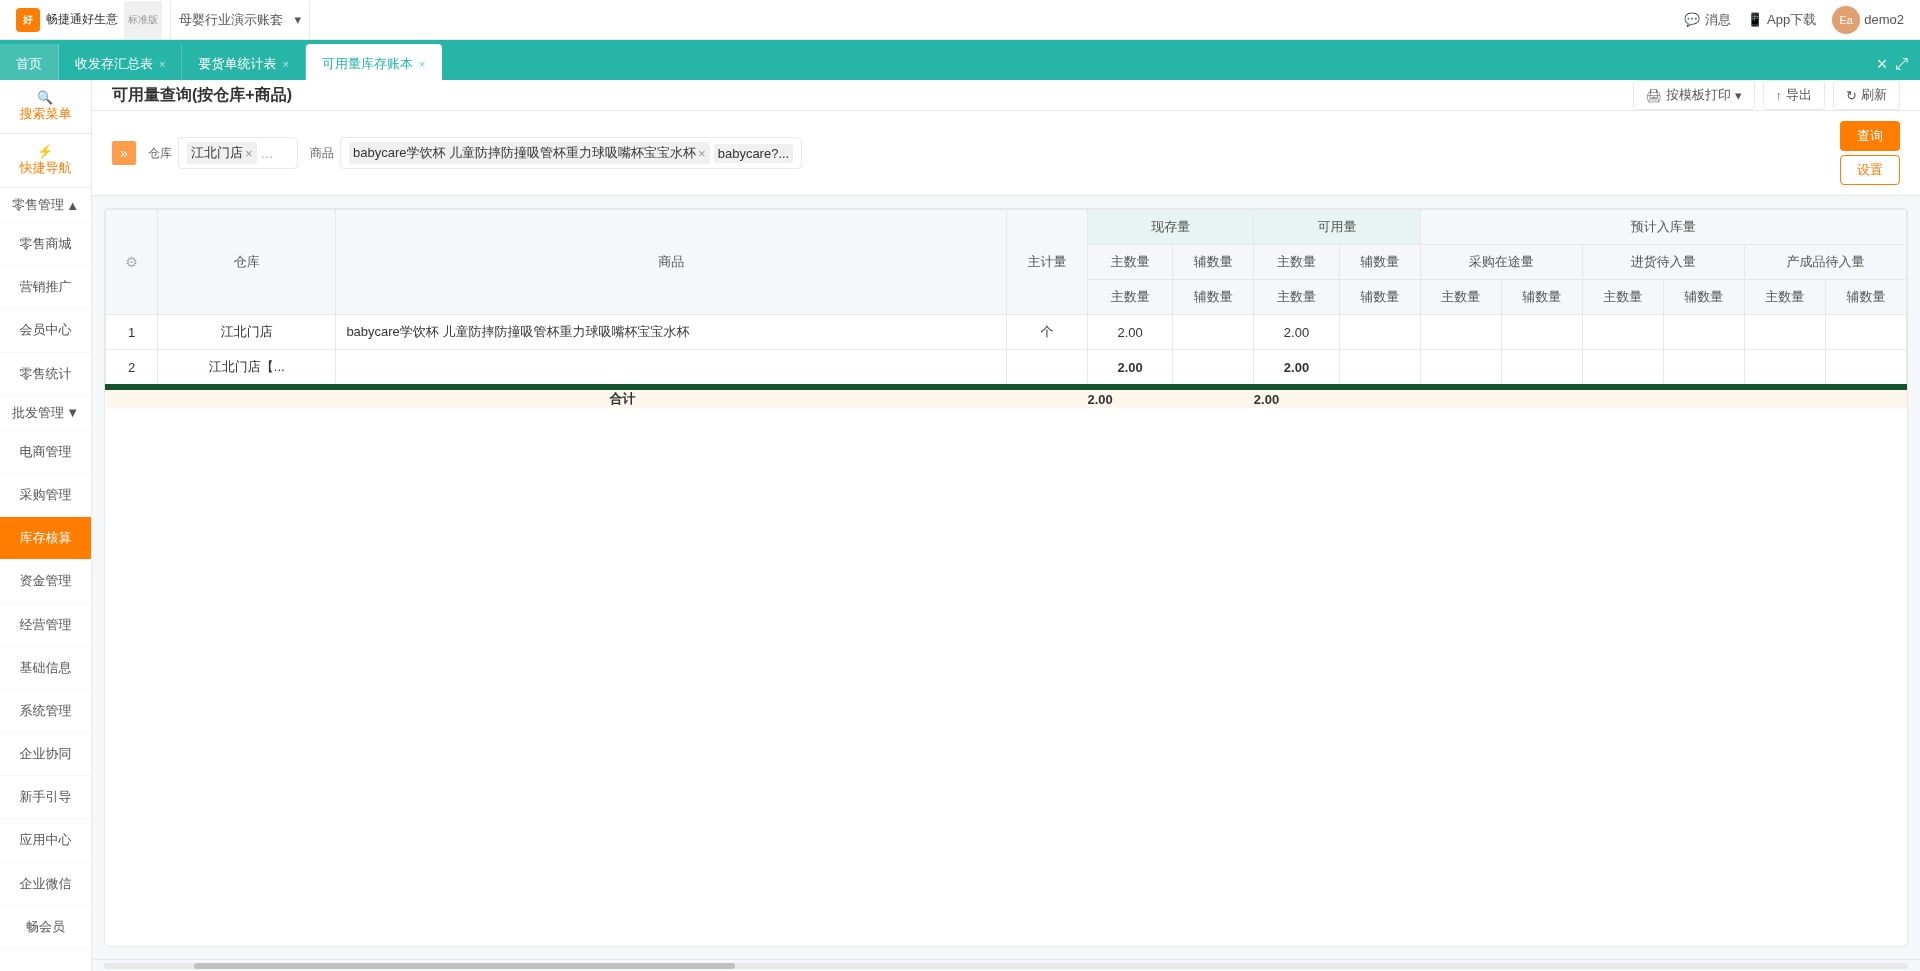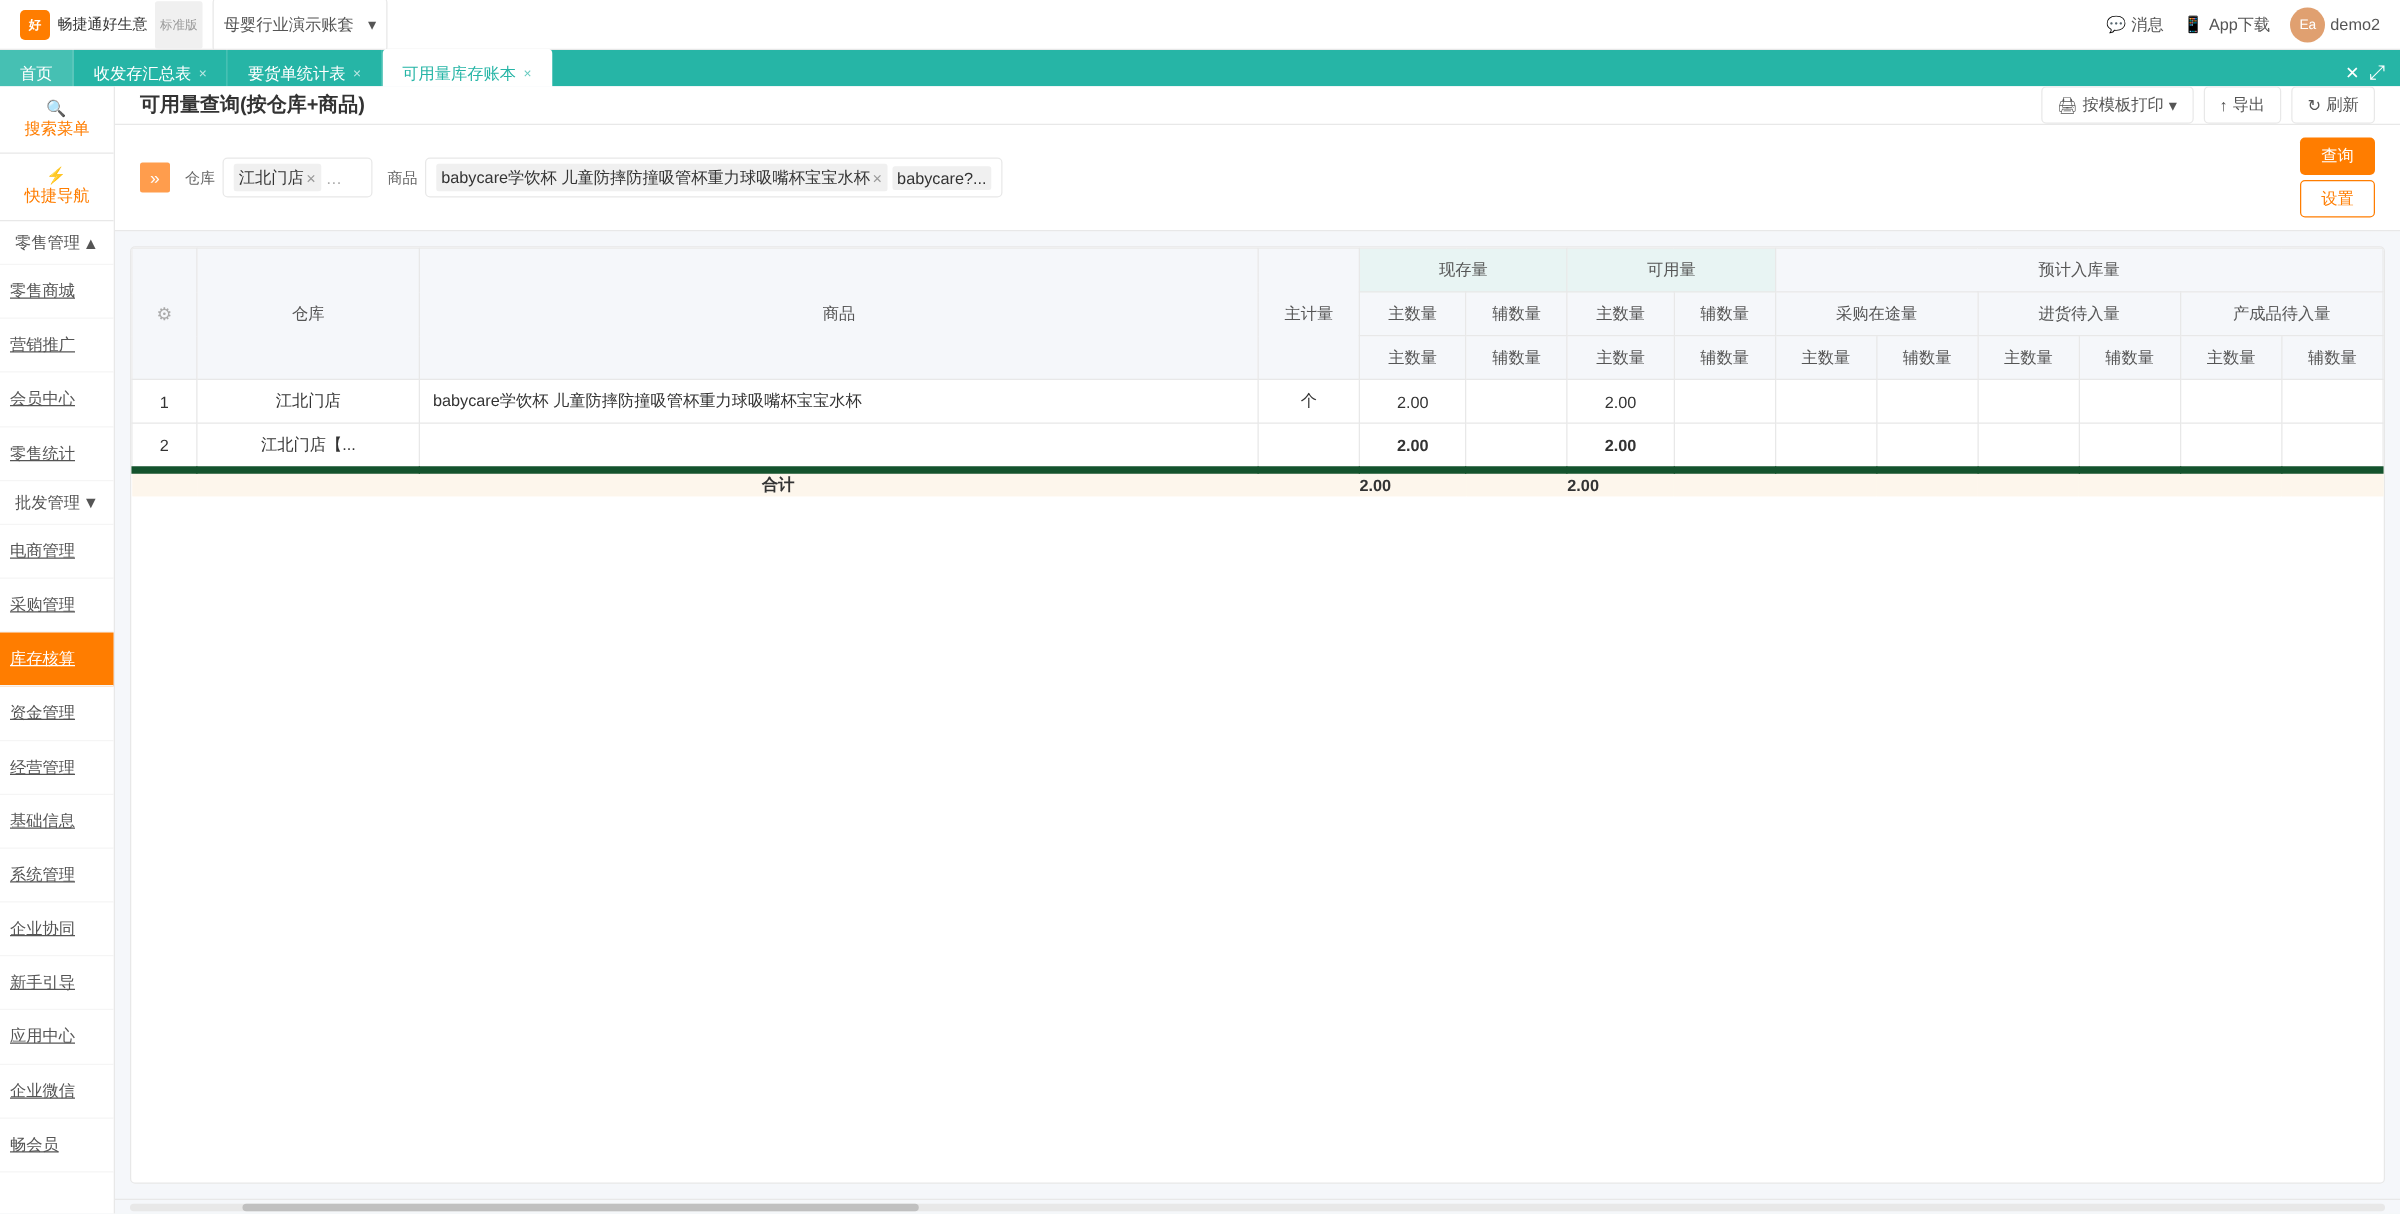--- a/index.html
+++ b/index.html
@@ -22,21 +22,21 @@
     .logo-text { font-size: 12px; color: #333; }
     .edition-badge { font-size: 10px; color: #999; background: #f0f0f0; padding: 12px 4px; border-radius: 2px; }
     .industry-select { display: flex; align-items: center; gap: 4px; padding: 12px 8px; border: 1px solid #e8e8e8; border-radius: 4px; color: #555; cursor: pointer; min-width: 140px; justify-content: space-between; }
     .top-bar-right { display: flex; align-items: center; gap: 16px; }
     .top-bar-btn { display: flex; align-items: center; gap: 4px; color: #555; cursor: pointer; font-size: 13px; }
     .avatar { width: 28px; height: 28px; border-radius: 50%; background: #e0a070; display: flex; align-items: center; justify-content: center; color: #fff; font-size: 11px; }
 
     
     .nav-tabs {
       background: #26b5a6;
-      height: 29px;
+      height: 40px;
       display: flex;
       align-items: center;
       padding: 8px 0 0 0;
       flex-shrink: 0;
     }
     .nav-tab {
       height: 40px;
       display: flex;
       align-items: center;
       padding: 0 16px;
@@ -63,26 +63,26 @@
       width: 92px;
       background: #fff;
       border-right: 1px solid #e8e8e8;
       display: flex;
       flex-direction: column;
       flex-shrink: 0;
       overflow-y: auto;
     }
     .sidebar-item {
       padding: 12px 8px;
+      text-align: center;
       color: #555;
       cursor: pointer;
       font-size: 12px;
       border-bottom: 1px solid #f5f5f5;
       line-height: 1.4;
-      text-decoration: underline;
     }
     .sidebar-item.active { background: #ff7d00; color: #fff; }
     .sidebar-group-header {
       padding: 8px 12px;
       color: #555;
       cursor: pointer;
       font-size: 12px;
       display: flex;
       align-items: center;
       justify-content: space-between;

